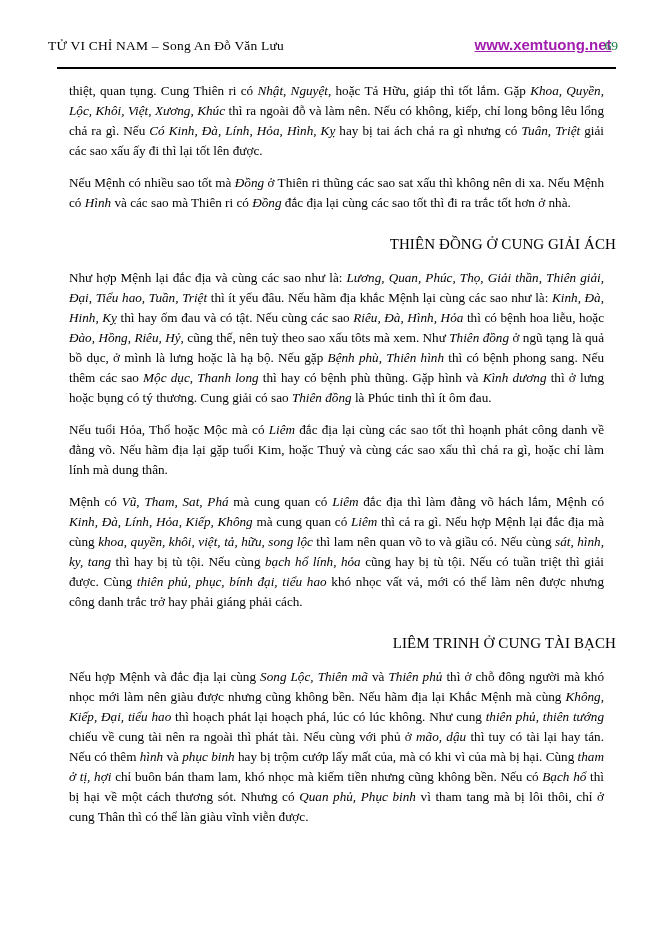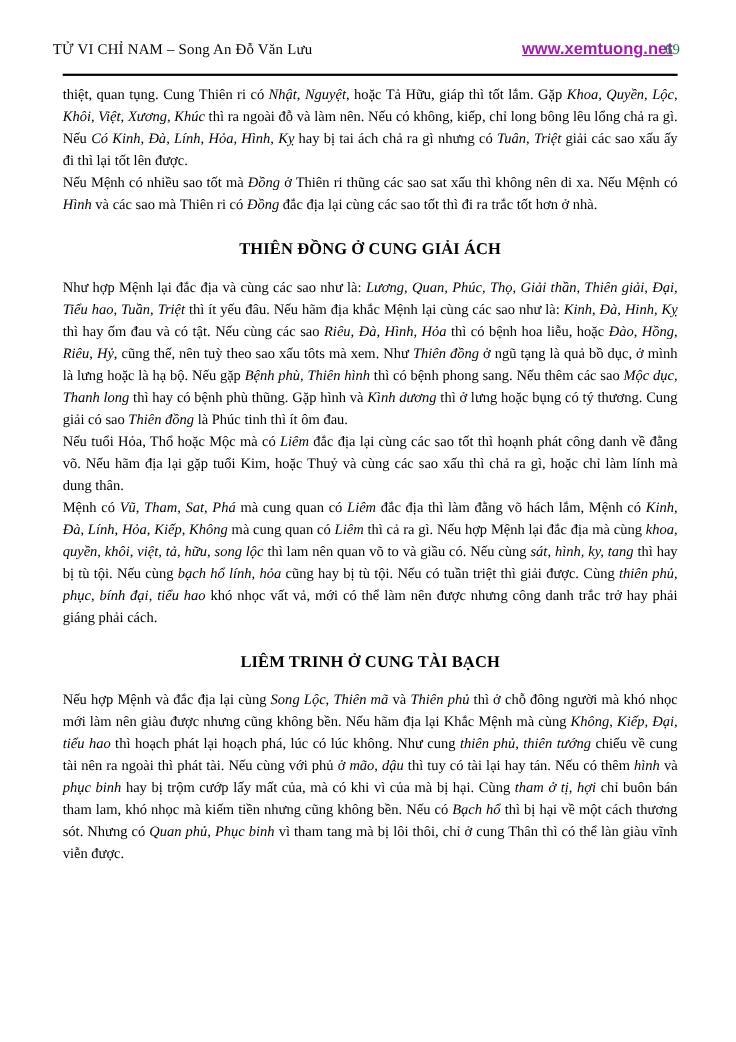--- a/index.html
+++ b/index.html
@@ -46,27 +46,27 @@
     border: none;
     border-top: 2px solid #000000;
     margin: 13px 0 7px 0;
   }
   .content {
     font-size: 13.2px;
     line-height: 20px;
     text-align: justify;
   }
   .content p {
-    margin: 0;
+    margin: 12px;
   }
   .content h2 {
     font-size: 15px;
     line-height: 17px;
-    font-weight: bold;
-    text-align: center;
+    font-weight: normal;
+    text-align: right;
     margin: 23px 0 15px 0;
     letter-spacing: 0.1px;
   }
 </style>
 </head>
 <body>
 
 <div class="page">
   <div class="doc-header">
     <span class="title">TỬ VI CHỈ NAM – Song An Đỗ Văn Lưu</span>

